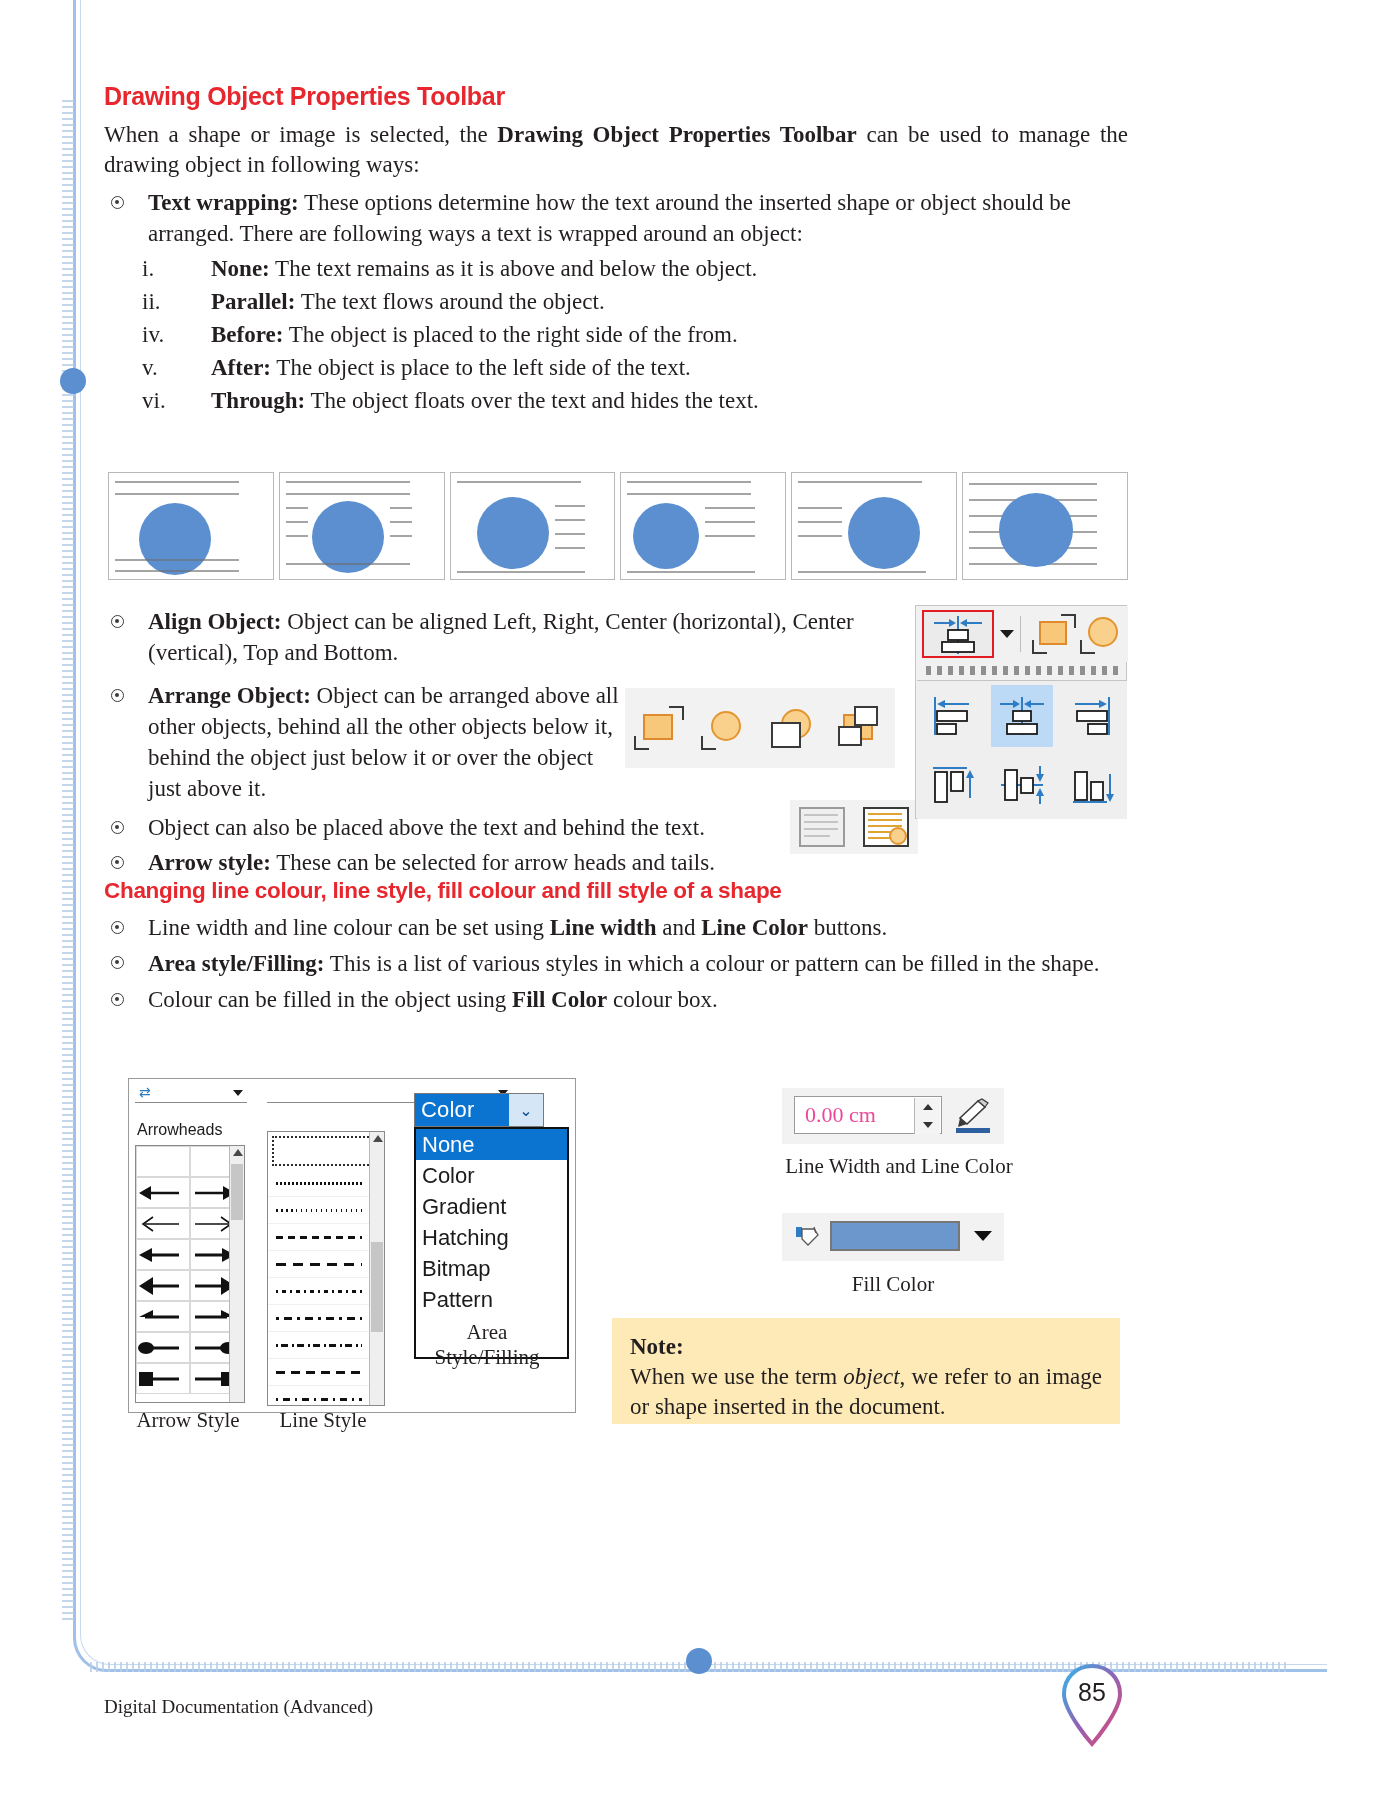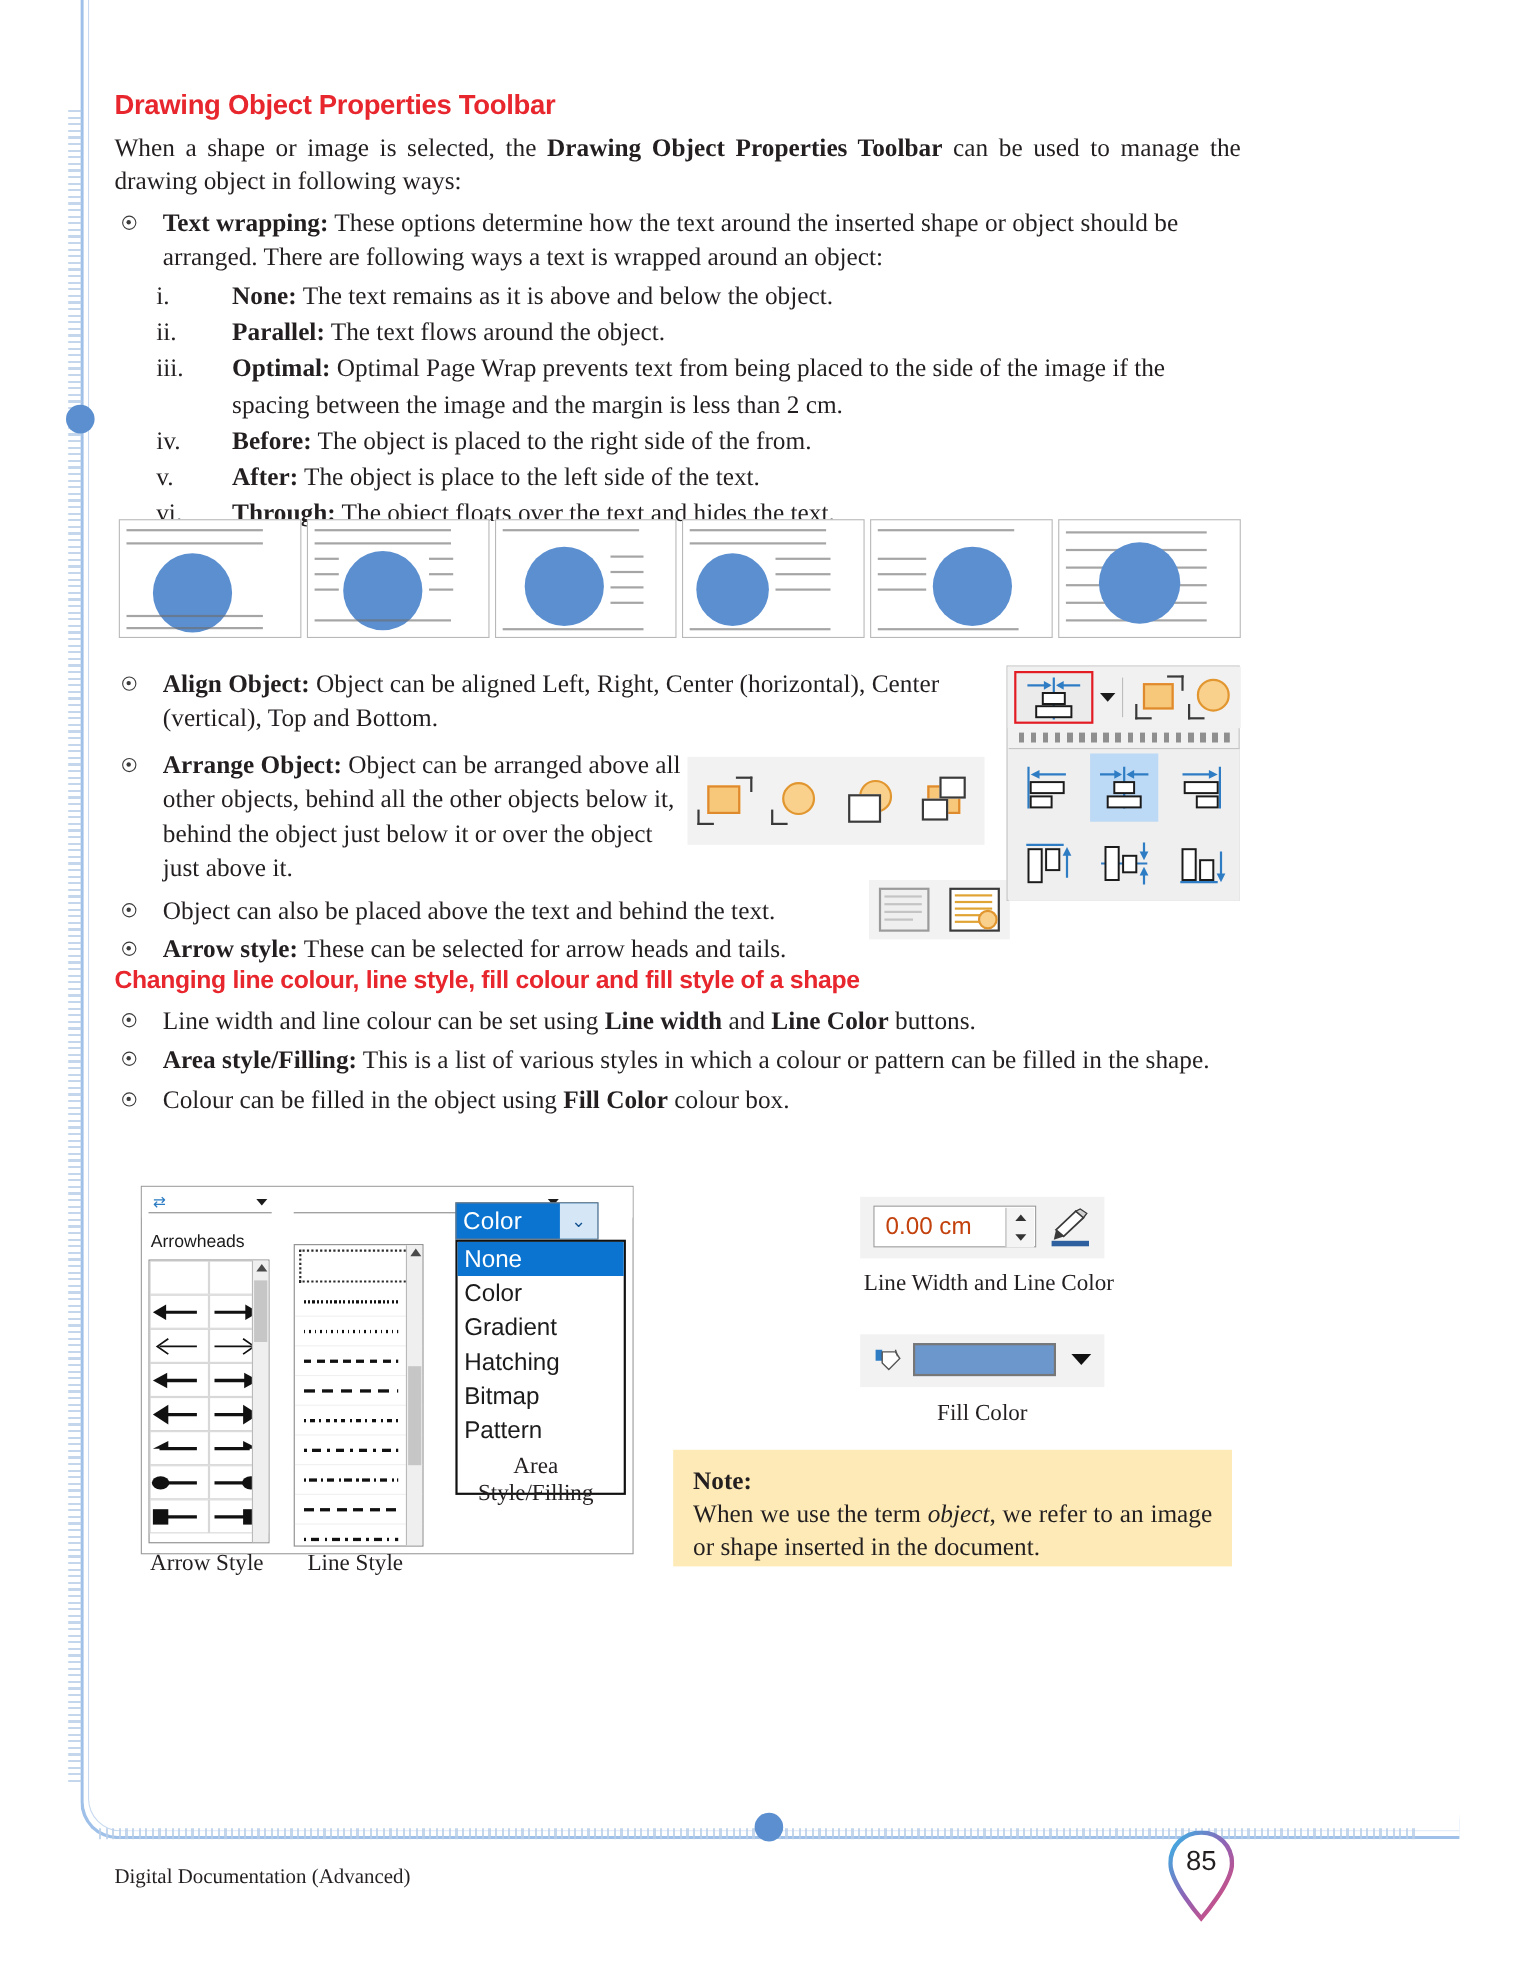--- a/index.html
+++ b/index.html
@@ -258,22 +258,22 @@
   }
 
   
   .lw-widget {
     position:absolute; left:782px; top:1088px; width:222px; height:56px;
     background:#f2f2f2; display:flex; align-items:center;
   }
   .lw-field {
     position:absolute; left:12px; top:8px; width:148px; height:38px;
     background:#ffffff; border:1px solid #9a9a9a;
-    font-family:Liberation Sans, sans-serif; font-size:22px;
-    display:flex; align-items:center; padding-left:10px; color:#c2410c;
+    font-family:Liberation Serif, serif; font-size:22px;
+    display:flex; align-items:center; padding-left:10px; color:#ec4899;
   }
   .spin {
     position:absolute; right:1px; top:1px; width:26px; height:36px;
     background:#f4f4f4; border-left:1px solid #b5b5b5;
   }
   .spin .up, .spin .dn { position:absolute; left:8px; width:0;height:0; }
   .spin .up { top:6px; border-left:5px solid transparent;border-right:5px solid transparent;border-bottom:6px solid #333; }
   .spin .dn { bottom:6px; border-left:5px solid transparent;border-right:5px solid transparent;border-top:6px solid #333; }
   .lc-ico { position:absolute; left:172px; top:10px; width:40px; height:36px; }
 
@@ -339,24 +339,20 @@
   </ul>
 
   <ol class="roman" style="margin-top:3px;">
     <li>
       <span class="rn">i.</span>
       <span class="b">None:</span><span> The text remains as it is above and below the object.</span>
     </li>
     <li>
       <span class="rn">ii.</span>
       <span class="b">Parallel:</span><span> The text flows around the object.</span>
-    </li>
-    <li>
-      <span class="rn">iii.</span>
-      <span class="b">Optimal:</span><span> Optimal Page Wrap prevents text from being placed to the side of the image if the spacing between the image and the margin is less than 2 cm.</span>
     </li>
     <li>
       <span class="rn">iv.</span>
       <span class="b">Before:</span><span> The object is placed to the right side of the from.</span>
     </li>
     <li>
       <span class="rn">v.</span>
       <span class="b">After:</span><span> The object is place to the left side of the text.</span>
     </li>
     <li>

